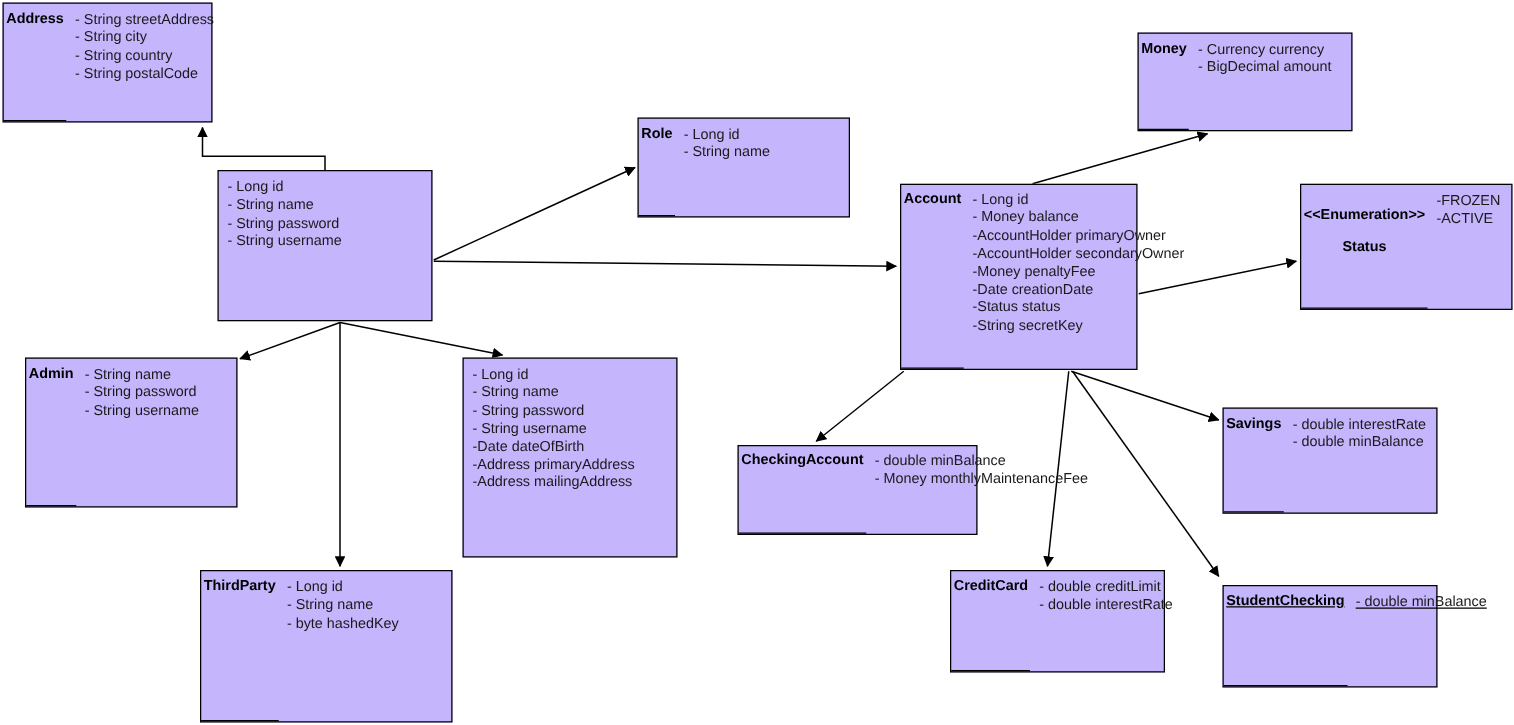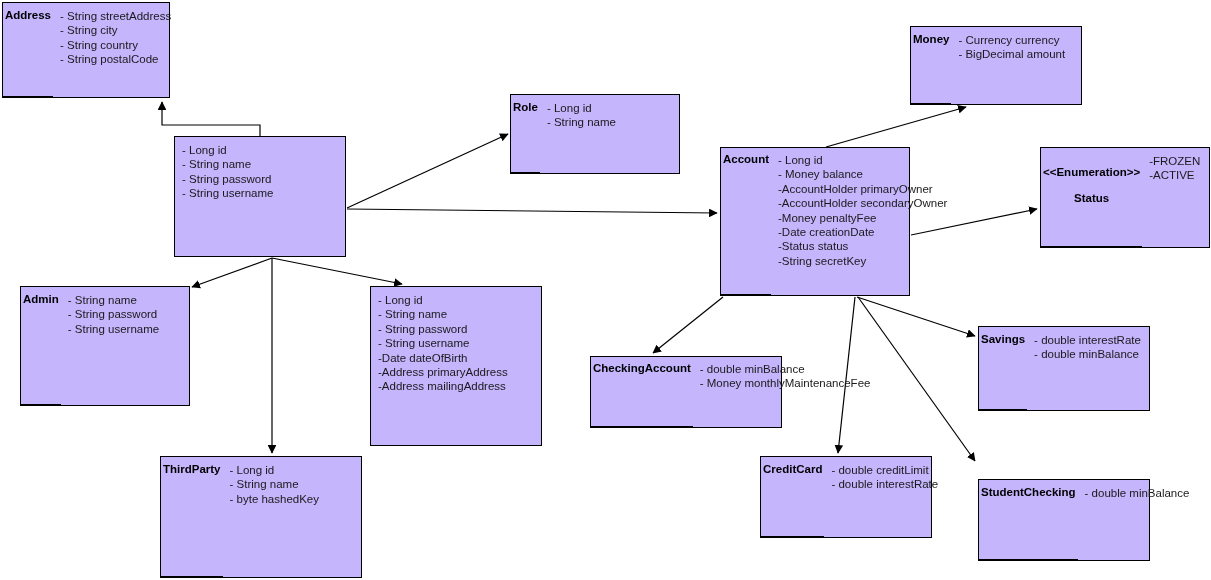--- a/index.html
+++ b/index.html
@@ -200,20 +200,20 @@
   </div>
 
   <div class="uml-class" style="left:760px; top:456px; width:172px; height:82px;justify-content:space-between;">
     <div class="uml-header">CreditCard</div>
     <div class="uml-attrs">
       <div class="uml-attr">- double creditLimit</div>
       <div class="uml-attr">- double interestRate</div>
     </div>
   </div>
 
-  <div class="uml-class" style="left:978px; top:479px; width:172px; height:82px;">
+  <div class="uml-class" style="left:978px; top:468px; width:172px; height:82px;text-decoration:underline;">
     <div class="uml-header">StudentChecking</div>
     <div class="uml-attrs">
       <div class="uml-attr">- double minBalance</div>
     </div>
   </div>
 
 </div>
 
 </body></html>

